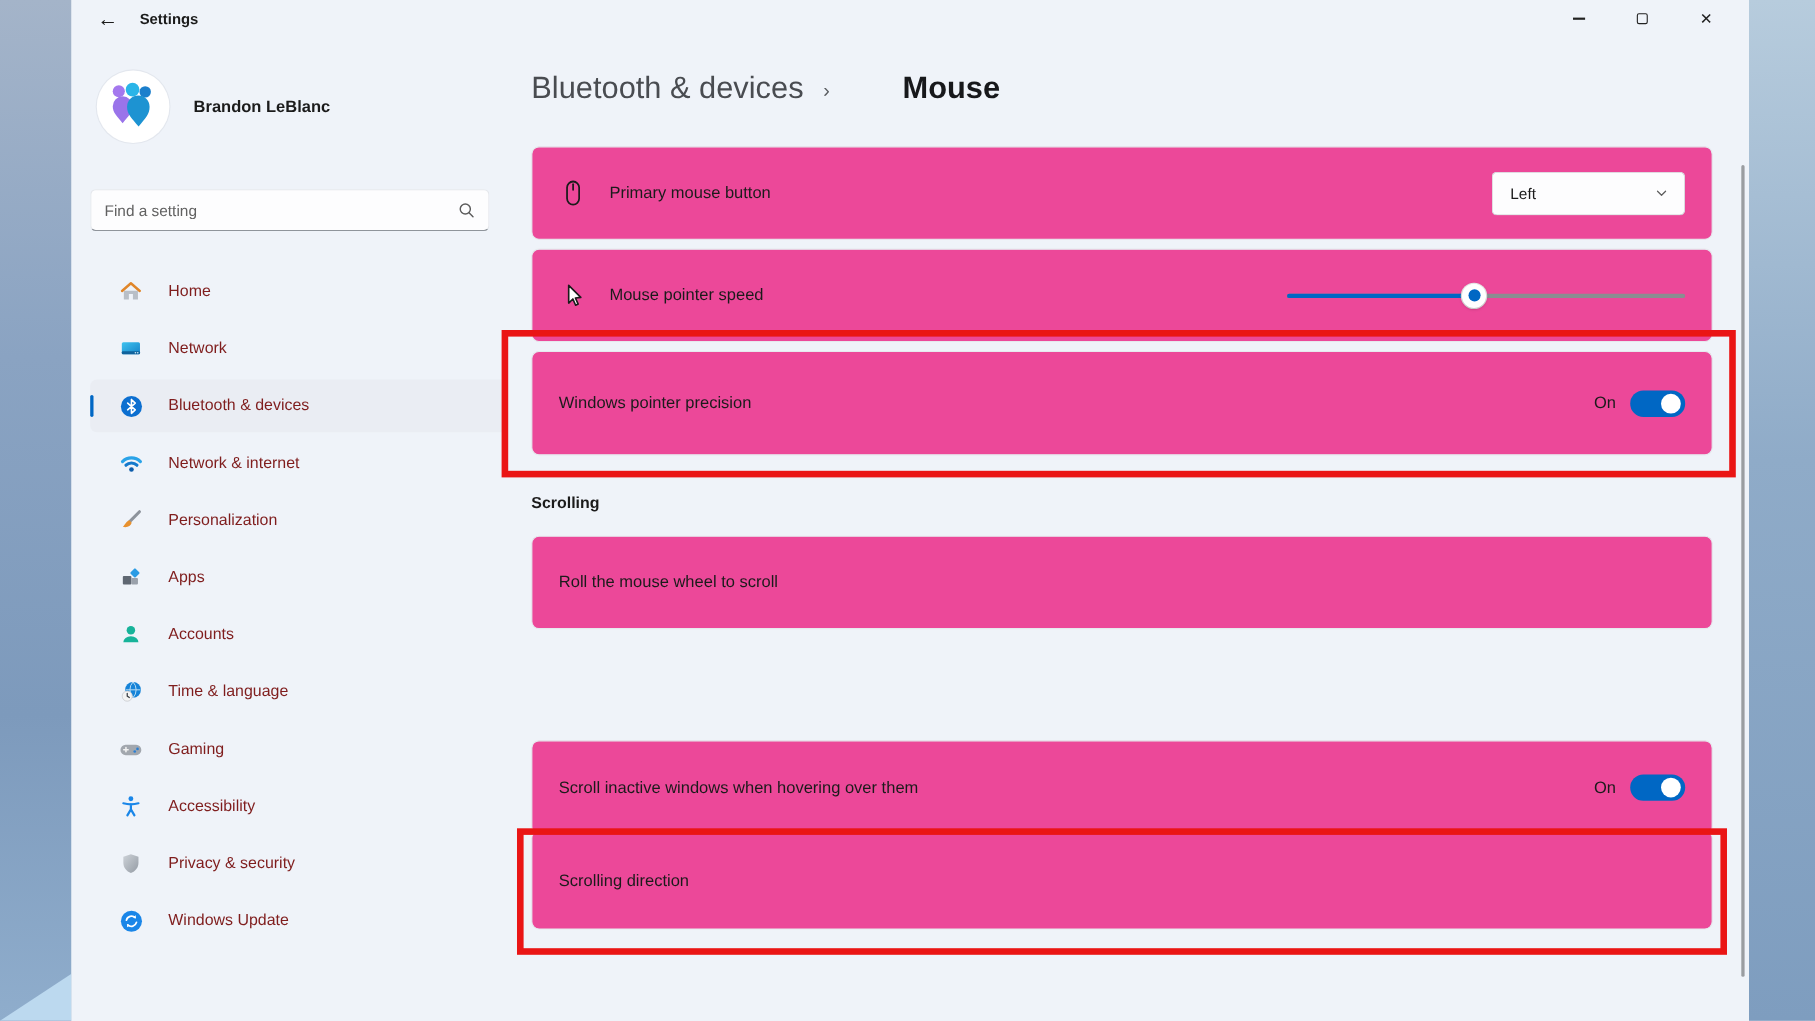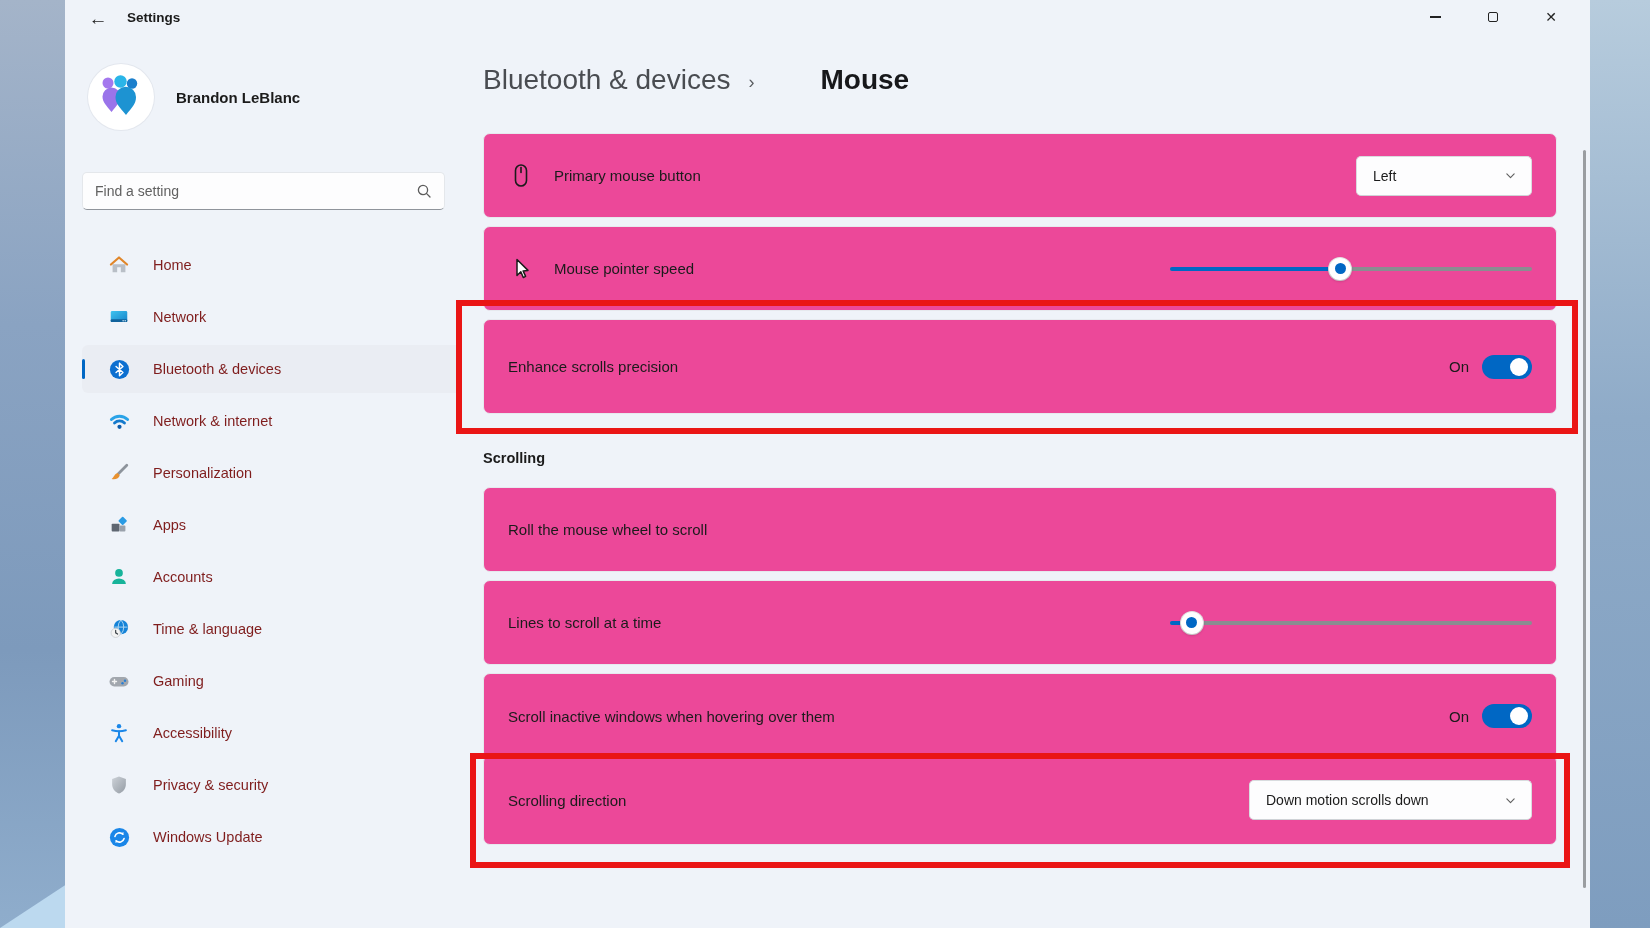--- a/index.html
+++ b/index.html
@@ -331,66 +331,48 @@
     <div class="row-right">
       <div class="slider">
         <div class="track"></div>
         <div class="fill" style="width: 47%;"></div>
         <div class="thumb" style="left: 47%;"></div>
       </div>
     </div>
   </div>
 
   <div class="card" style="top:319px; height:95px;">
-    <span class="row-label">Enhance scrolls precision</span>
+    <span class="row-label">Windows pointer precision</span>
     <div class="row-right">
       <span class="toggle-state">On</span>
       <div class="toggle">
         <div class="knob"></div>
       </div>
     </div>
   </div>
 
   <div class="section-header">Scrolling</div>
 
   <div class="card" style="top:487px; height:85px;">
     <span class="row-label">Roll the mouse wheel to scroll</span>
   </div>
 
-  <div class="card" style="top:580px; height:85px;">
-    <span class="row-label">Lines to scroll at a time</span>
-    <div class="row-right">
-      <div class="slider">
-        <div class="track"></div>
-        <div class="fill" style="width: 6%;"></div>
-        <div class="thumb" style="left: 6%;"></div>
-      </div>
-    </div>
-  </div>
 
   <div class="card" style="top:673px; height:86px;">
     <span class="row-label">Scroll inactive windows when hovering over them</span>
     <div class="row-right">
       <span class="toggle-state">On</span>
       <div class="toggle">
         <div class="knob"></div>
       </div>
     </div>
   </div>
 
   <div class="card" style="top:755px; height:90px;">
     <span class="row-label">Scrolling direction</span>
-    <div class="row-right">
-      <div class="dropdown" style="width:283px;">
-        <span class="dd-value">Down motion scrolls down</span>
-        <svg class="chev" width="13" height="13" viewBox="0 0 16 16">
-            <path d="M3.5 6 L8 10.5 L12.5 6" fill="none" stroke="#5f5f5f" stroke-width="1.4" stroke-linecap="round" stroke-linejoin="round"></path>
-          </svg>
-      </div>
-    </div>
   </div>
 
   <div class="annotation ann-1"></div>
   <div class="annotation ann-2"></div>
 
   <div class="scrollbar"></div>
 
 </div>
 
 </body></html>

